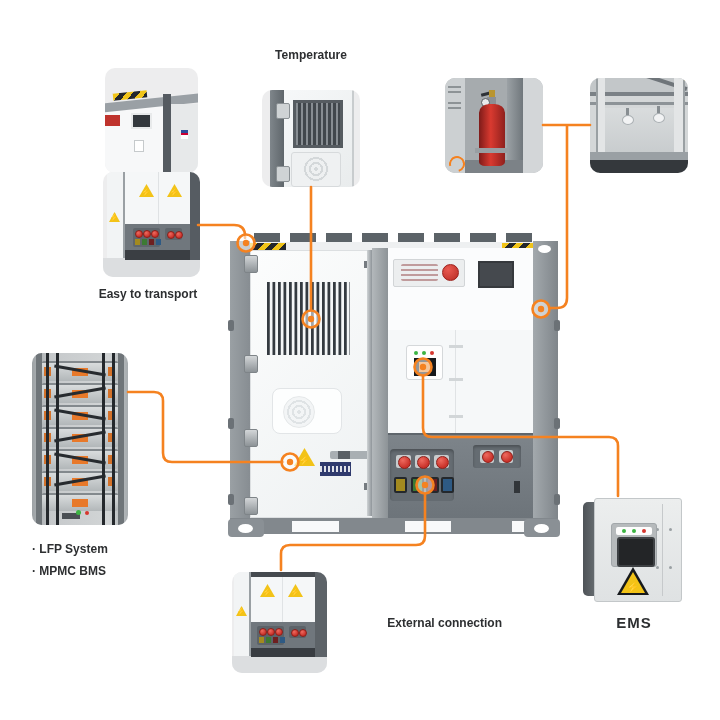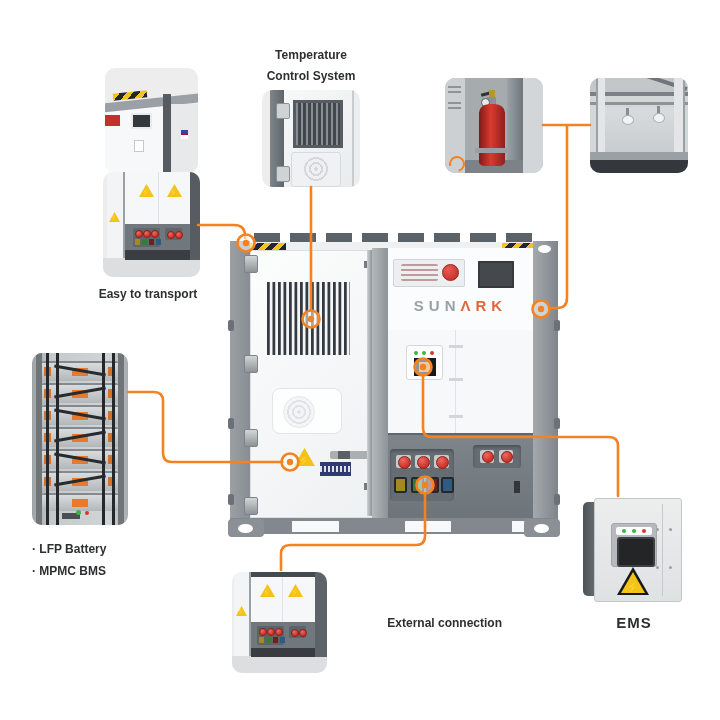--- a/index.html
+++ b/index.html
@@ -33,25 +33,24 @@
   .knob{position:absolute;border-radius:50%;background:radial-gradient(circle at 35% 30%,#ee6a5f,var(--connector-red,#c93129) 70%);border:1px solid #8d1f19;}
   .pad{position:absolute;background:#c7cbcd;border-radius:2px;}
 </style>
 </head>
 <body>
 
 <div class="canvas">
 
   <div class="label center" style="left:221px;top:45px;width:180px;">
     <div>Temperature</div>
-    <div>Control System</div>
   </div>
   <div class="label center" style="left:63px;top:284px;width:170px;">Easy to transport</div>
   <div class="label" style="left:32px;top:538px;line-height:22px;">
-    <div>· LFP Battery</div>
+    <div>· LFP System</div>
     <div>· MPMC BMS</div>
   </div>
   <div class="label center" style="left:312px;top:613px;width:190px;text-align:right;">External connection</div>
   <div class="label center" style="left:589px;top:612px;width:90px;font-size:15px;letter-spacing:1px;">EMS</div>
 
   <div class="thumb" style="left:105px;top:68px;width:93px;height:105px;">
     <div class="abs" style="left:0;top:38px;width:62px;height:67px;background:#f7f8f9;"></div>
     <div class="abs" style="left:-5px;top:30px;width:110px;height:9px;background:#9aa0a5;transform:rotate(-6deg);"></div>
     <div class="abs hazard" style="left:8px;top:24px;width:34px;height:7px;transform:rotate(-6deg);"></div>
     <div class="abs" style="left:58px;top:26px;width:8px;height:79px;background:#555b61;"></div>
@@ -286,21 +285,20 @@
     <div class="abs" style="left:134px;top:250px;width:10px;height:7px;background:#757b80;"></div>
     <div class="abs" style="left:137px;top:17px;width:5px;height:266px;background:linear-gradient(90deg,#cfd3d5,#8f959a);"></div>
     <div class="abs" style="left:142px;top:15px;width:16px;height:270px;background:linear-gradient(90deg,#b3b8bb,#8d9397);"></div>
 
     <div class="abs" style="left:158px;top:15px;width:145px;height:82px;background:#fbfcfd;border-bottom:1px solid #e3e6e8;"></div>
     <div class="abs" style="left:163px;top:26px;width:70px;height:26px;background:#eceeef;border:1px solid #d2d5d7;border-radius:2px;">
       <div class="abs" style="left:7px;top:4px;width:37px;height:17px;background:linear-gradient(180deg,#ea564d,#c03029);border-radius:2px;background-image:repeating-linear-gradient(180deg,rgba(110,0,0,.35) 0 2px,transparent 2px 5px);"></div>
       <div class="abs" style="left:48px;top:4px;width:17px;height:17px;border-radius:50%;background:radial-gradient(circle at 35% 30%,#ea5a50,#b72b24);border:1px solid #9c201b;box-sizing:border-box;"></div>
     </div>
     <div class="abs" style="left:248px;top:28px;width:32px;height:23px;background:#45494e;border:2px solid #36393d;"></div>
-    <div class="abs logo" style="left:158px;top:64px;width:145px;text-align:center;"><span class="p1">SUN</span><span class="p2">ΛRK</span></div>
     <div class="abs" style="left:158px;top:97px;width:145px;height:103px;background:#f6f8f9;">
       <div class="abs" style="left:67px;top:0;width:1px;height:103px;background:#e0e3e5;"></div>
       <div class="abs" style="left:61px;top:15px;width:14px;height:3px;background:#d2d6d8;"></div>
       <div class="abs" style="left:61px;top:48px;width:14px;height:3px;background:#d2d6d8;"></div>
       <div class="abs" style="left:61px;top:85px;width:14px;height:3px;background:#d2d6d8;"></div>
     </div>
     <div class="abs" style="left:176px;top:112px;width:35px;height:33px;background:#fefefe;border:1px solid #d5d8da;border-radius:3px;">
       <span class="led" style="left:7px;top:5px;background:var(--led-green,#3cb443);"></span>
       <span class="led" style="left:15px;top:5px;background:var(--led-green,#3cb443);"></span>
       <span class="led" style="left:23px;top:5px;background:var(--led-red,#d6372f);"></span>

